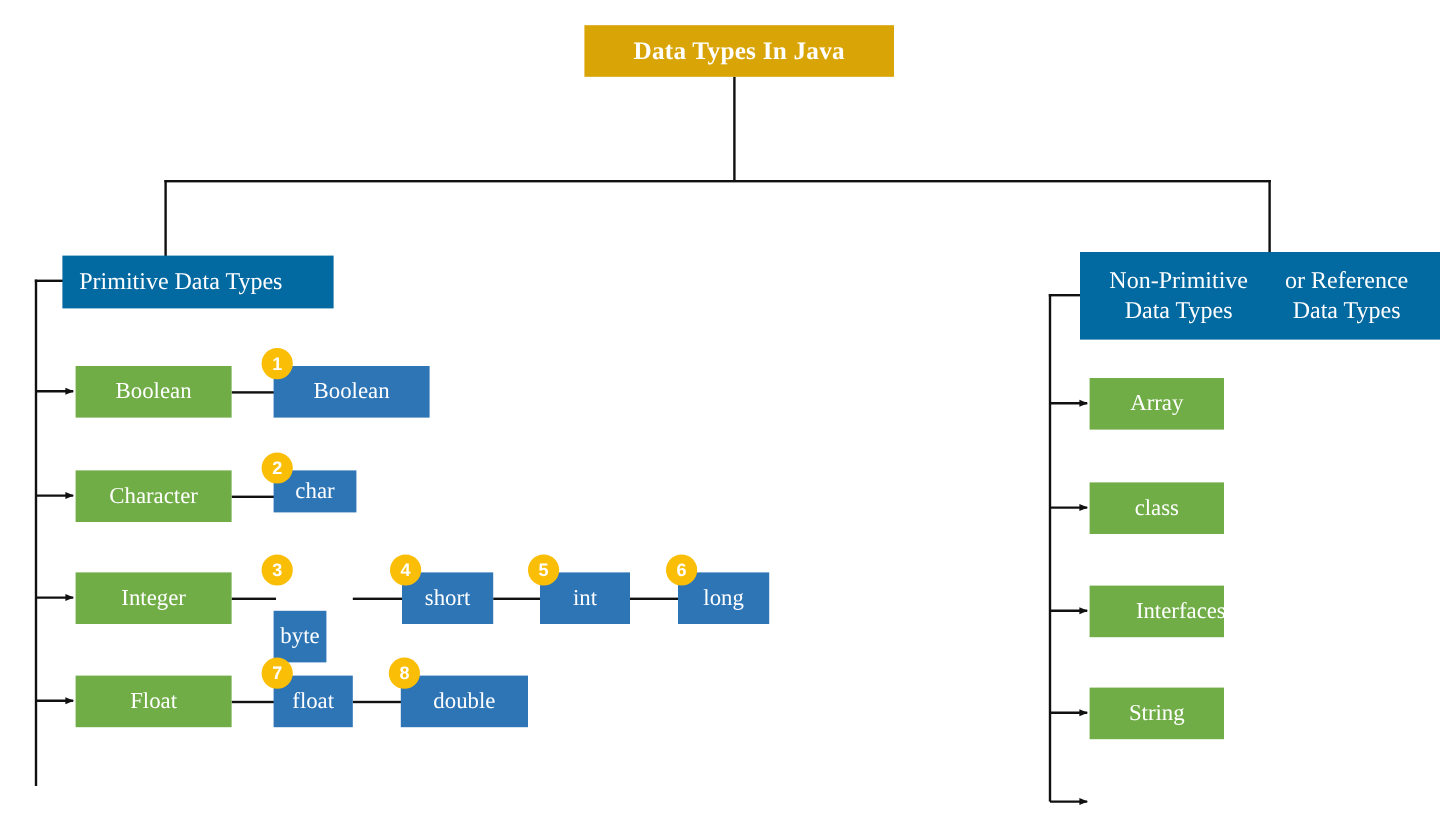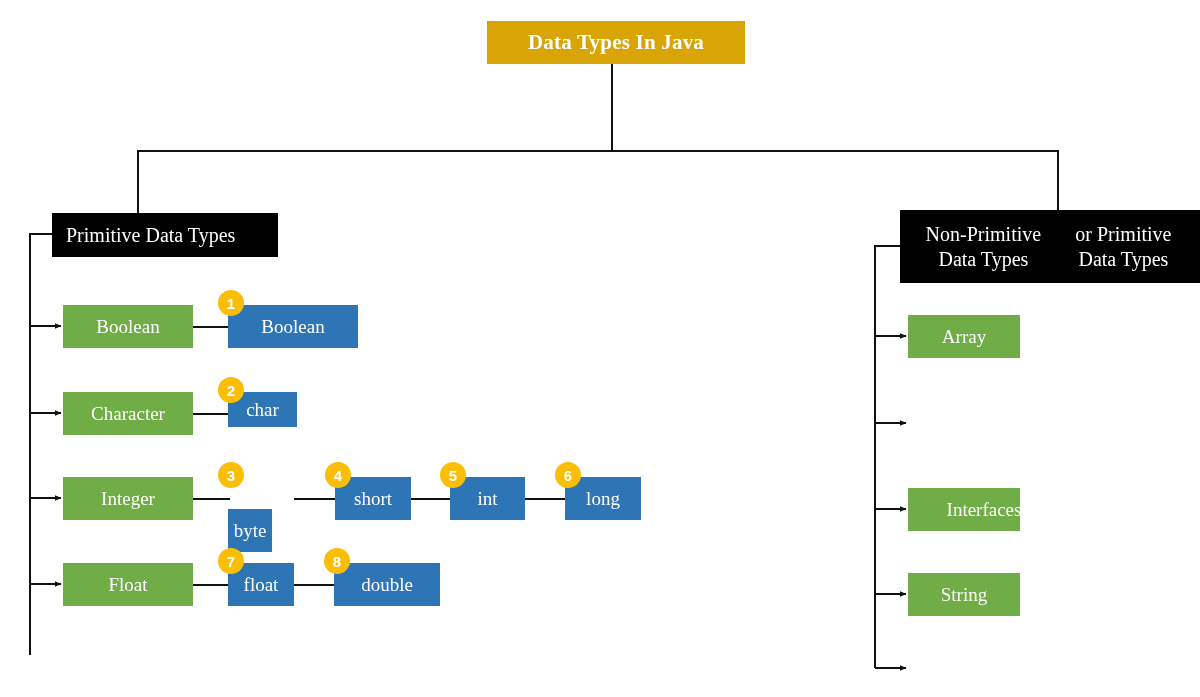--- a/index.html
+++ b/index.html
@@ -27,21 +27,21 @@
     font-family: Liberation Serif, serif;
   }
   .node-title {
     background: #D9A406;
     justify-content: center;
     font-weight: bold;
     font-size: 21px;
     letter-spacing: .2px;
   }
   .node-orange {
-    background: #000000;
+    background: #0369a1;
     font-size: 20px;
   }
   .node-orange.left {
     justify-content: flex-start;
     padding-left: 14px;
   }
   .node-orange.right {
     justify-content: center;
     text-align: center;
     line-height: 1.25;
@@ -138,21 +138,21 @@
     </g>
   </svg>
 
   <div class="node node-title" style="left:487px; top:21px; width:258px; height:43px;">Data Types In Java</div>
 
   <div class="node node-orange left" style="left:52px; top:213px; width:226px; height:44px;">Primitive Data Types</div>
 
   <div class="node node-orange right" style="left:900px; top:210px; width:300px; height:73px;">
     <span>Non-Primitive Data Types</span>
       <br>
-    <span>or Primitive Data Types</span>
+    <span>or Reference Data Types</span>
   </div>
 
   <div class="node node-green" style="left:63px; top:305px; width:130px; height:43px;">Boolean</div>
   <div class="node node-green" style="left:63px; top:392px; width:130px; height:43px;">Character</div>
   <div class="node node-green" style="left:63px; top:477px; width:130px; height:43px;">Integer</div>
   <div class="node node-green" style="left:63px; top:563px; width:130px; height:43px;">Float</div>
 
   <div class="node node-blue" style="left:228px; top:305px; width:130px; height:43px;">Boolean</div>
   <div class="badge" style="left:218px; top:290px;">1</div>
 
@@ -171,16 +171,17 @@
   <div class="node node-blue" style="left:565px; top:477px; width:76px; height:43px;">long</div>
   <div class="badge" style="left:555px; top:462px;">6</div>
 
   <div class="node node-blue" style="left:228px; top:563px; width:66px; height:43px;">float</div>
   <div class="badge" style="left:218px; top:548px;">7</div>
 
   <div class="node node-blue" style="left:334px; top:563px; width:106px; height:43px;">double</div>
   <div class="badge" style="left:324px; top:548px;">8</div>
 
   <div class="node node-green" style="left:908px; top:315px; width:112px; height:43px;">Array</div>
+  <div class="node node-green" style="left:908px; top:402px; width:112px; height:43px;">class</div>
   <div class="node node-green" style="left:908px; top:488px; width:112px; height:43px;padding-left:40px;">Interfaces</div>
   <div class="node node-green" style="left:908px; top:573px; width:112px; height:43px;">String</div>
 
 </div>
 
 </body></html>

